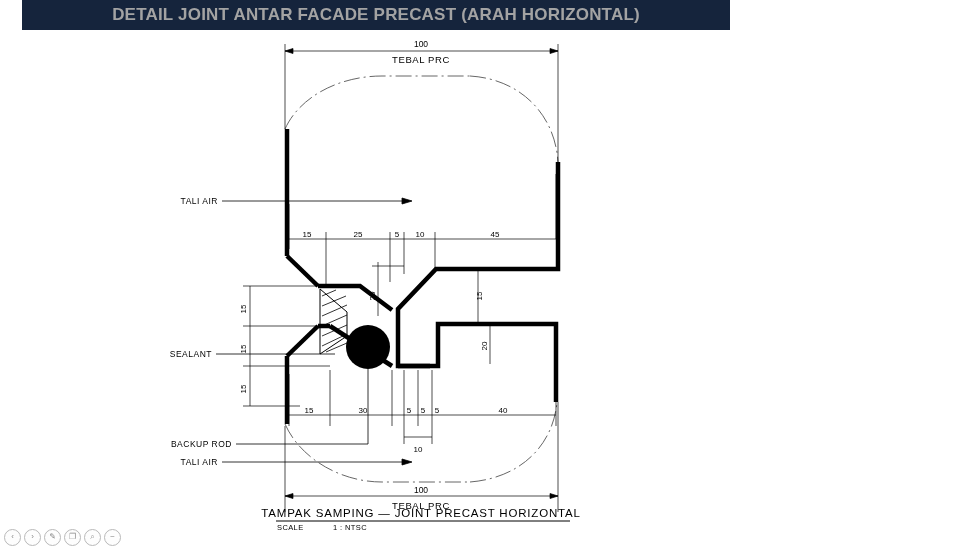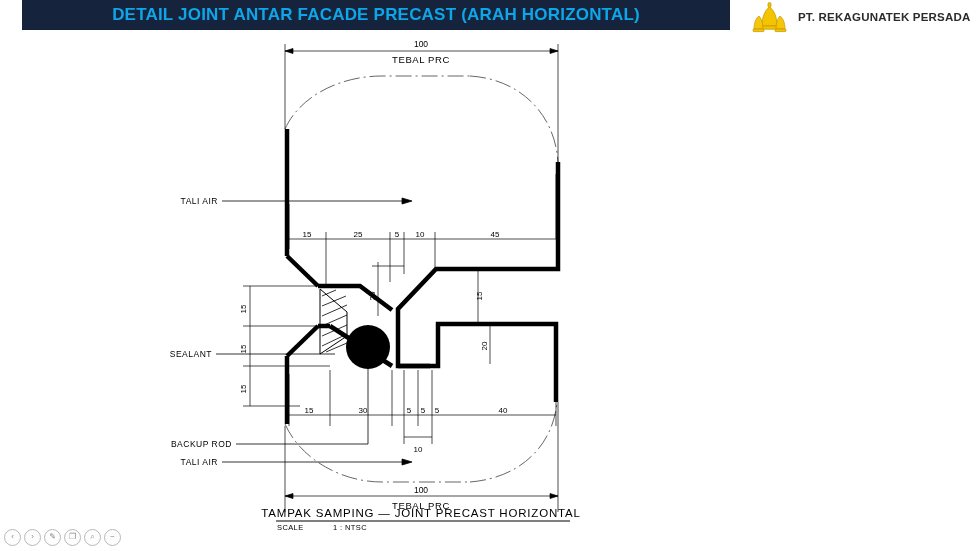--- a/index.html
+++ b/index.html
@@ -28,21 +28,21 @@
     left: 22px;
     top: 0;
     width: 708px;
     height: 30px;
     background: #15243c;
     display: flex;
     align-items: center;
     justify-content: center;
   }
   .header-title {
-    color: #0ea5e9;
+    color: #a3a3a3;
     font-size: 17px;
     font-weight: bold;
     letter-spacing: 0.2px;
     white-space: nowrap;
     font-family: "Liberation Sans", sans-serif;
   }
   .header-logo-zone {
     position: absolute;
     left: 730px;
     top: 0;
@@ -105,36 +105,20 @@
   text {
     font-family: "Liberation Sans", sans-serif;
   }
 </style>
 </head>
 <body>
 
 <div class="header">
   <div class="header-bar">
     <div class="header-title">DETAIL JOINT ANTAR FACADE PRECAST (ARAH HORIZONTAL)</div>
-  </div>
-  <div class="header-logo-zone">
-    <div class="logo-mark">
-      <svg width="44" height="34" viewBox="0 0 44 34">
-        <g fill="#f5c400" stroke="#c79b00" stroke-width="0.8">
-          <path d="M14 26 C14 17 17 10 21.5 7 C26 10 29 17 29 26 Z"></path>
-          <rect x="13" y="26" width="17" height="3.2" rx="1"></rect>
-          <rect x="20" y="2.5" width="3" height="5" rx="1.5"></rect>
-          <path d="M6 29 C6 23 8 18 11 16 C13.5 18.5 15 23 15 29 Z" opacity="0.95"></path>
-          <path d="M28 29 C28 23 29.5 18.5 32 16 C35 18 37 23 37 29 Z" opacity="0.95"></path>
-          <rect x="5" y="29" width="11" height="2.6" rx="1"></rect>
-          <rect x="27" y="29" width="11" height="2.6" rx="1"></rect>
-        </g>
-      </svg>
-    </div>
-    <div class="company-name">PT. REKAGUNATEK PERSADA</div>
   </div>
 </div>
 
 <div class="canvas">
   <svg width="980" height="500" viewBox="0 0 980 500">
 
     <g stroke="#555555" stroke-width="0.9" fill="none" stroke-dasharray="16,4,2,4">
       <path d="M285,95 C300,62 340,42 382,42 L470,42 L470,42"></path>
       <path d="M470,42 C520,45 555,80 558,128"></path>
       <path d="M285,390 C300,424 340,448 382,448 L470,448"></path>

